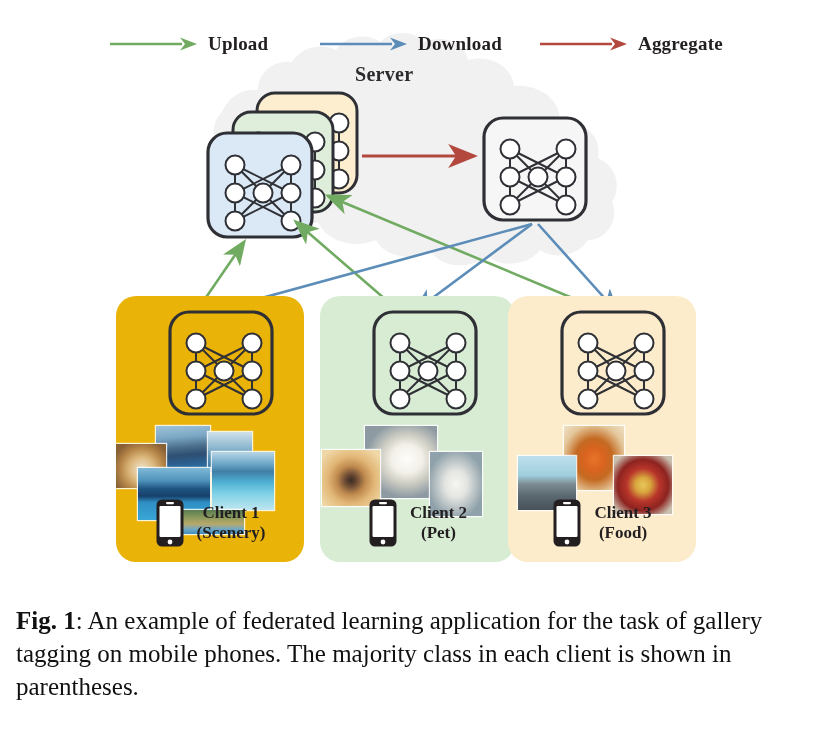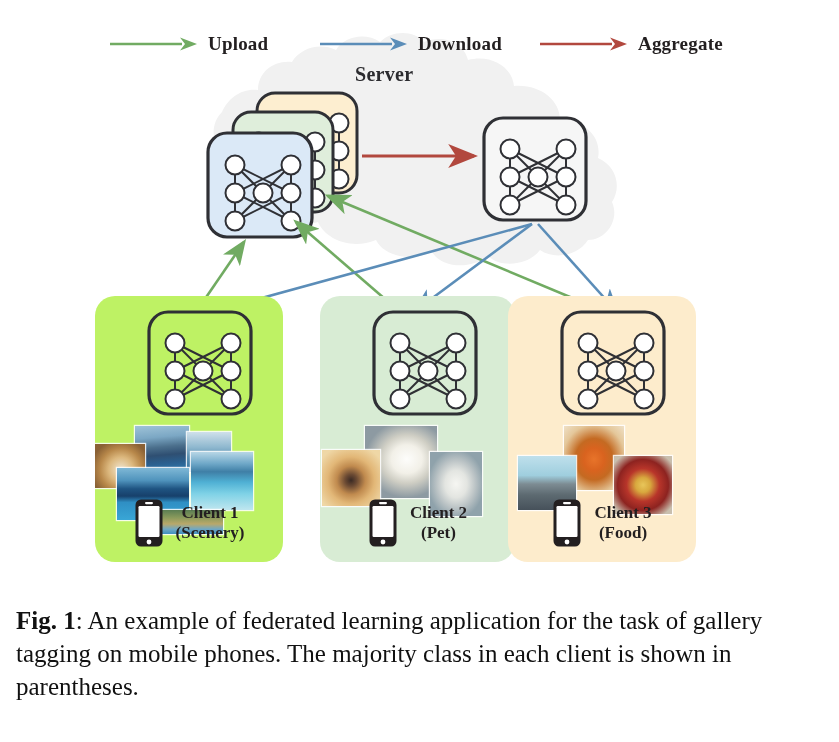--- a/index.html
+++ b/index.html
@@ -65,21 +65,21 @@
   }
 
   
   .client-panel {
     position: absolute;
     border-radius: 20px;
     top: 296px;
     width: 188px;
     height: 266px;
   }
-  #client-panel-1 { left: 95px; background: #bef264; }
+  #client-panel-1 { left: 116px; background: #eab308; }
   #client-panel-2 { left: 320px; background: #d8ecd4; padding-left: 7px; }
   #client-panel-3 { left: 508px; background: #fdeccc; }
 
   .client-footer {
     position: absolute;
     bottom: 14px;
     left: 0;
     width: 100%;
     display: flex;
     align-items: center;

